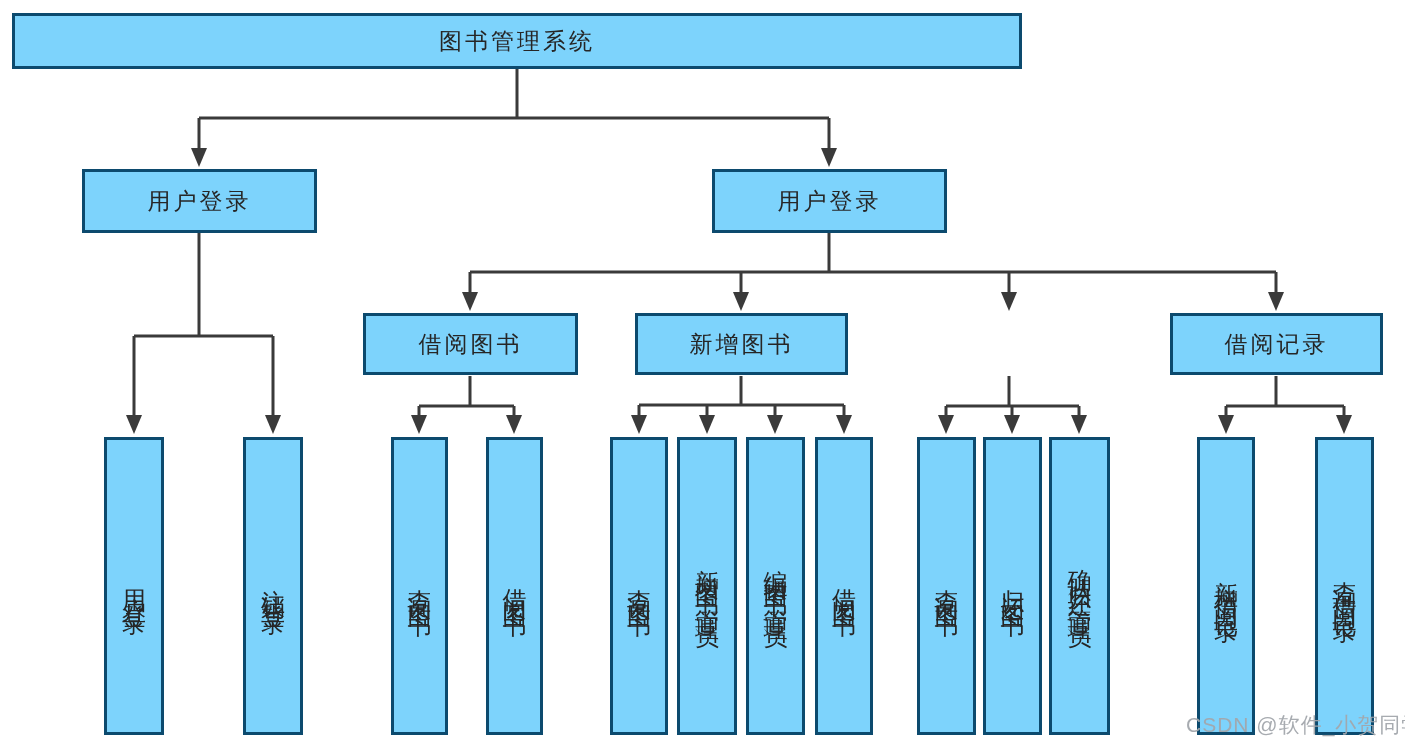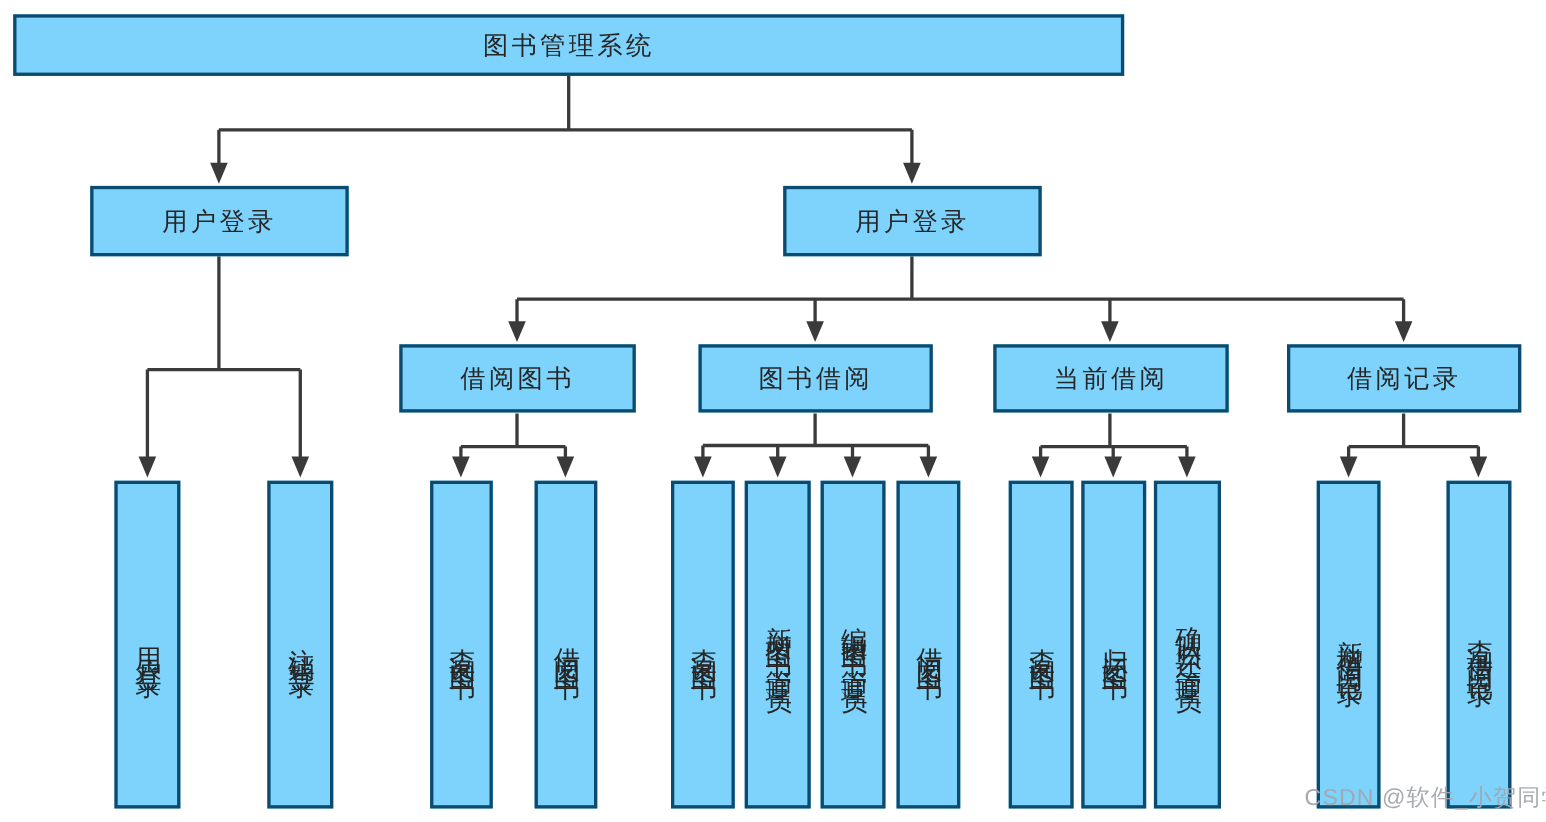--- a/index.html
+++ b/index.html
@@ -63,22 +63,21 @@
       <polygon points="1336,415 1352,415 1344,434"></polygon>
     </g>
   </svg>
 
   <div class="box" style="left:12px; top:13px; width:1010px; height:56px;">图书管理系统</div>
 
   <div class="box" style="left:82px; top:169px; width:235px; height:64px;">用户登录</div>
   <div class="box" style="left:712px; top:169px; width:235px; height:64px;">用户登录</div>
 
   <div class="box" style="left:363px; top:313px; width:215px; height:62px;">借阅图书</div>
-  <div class="box" style="left:635px; top:313px; width:213px; height:62px;">图书借阅</div>
-  <div class="box" style="left:903px; top:313px; width:214px; height:62px;">当前借阅</div>
+  <div class="box" style="left:635px; top:313px; width:213px; height:62px;">新增图书</div>
   <div class="box" style="left:1170px; top:313px; width:213px; height:62px;">借阅记录</div>
 
   <div class="box leaf" style="left:104px; top:437px; width:60px; height:298px;">
     <span class="vtext">用户登录</span>
   </div>
   <div class="box leaf" style="left:243px; top:437px; width:60px; height:298px;">
     <span class="vtext">注销登录</span>
   </div>
 
   <div class="box leaf" style="left:391px; top:437px; width:57px; height:298px;">

